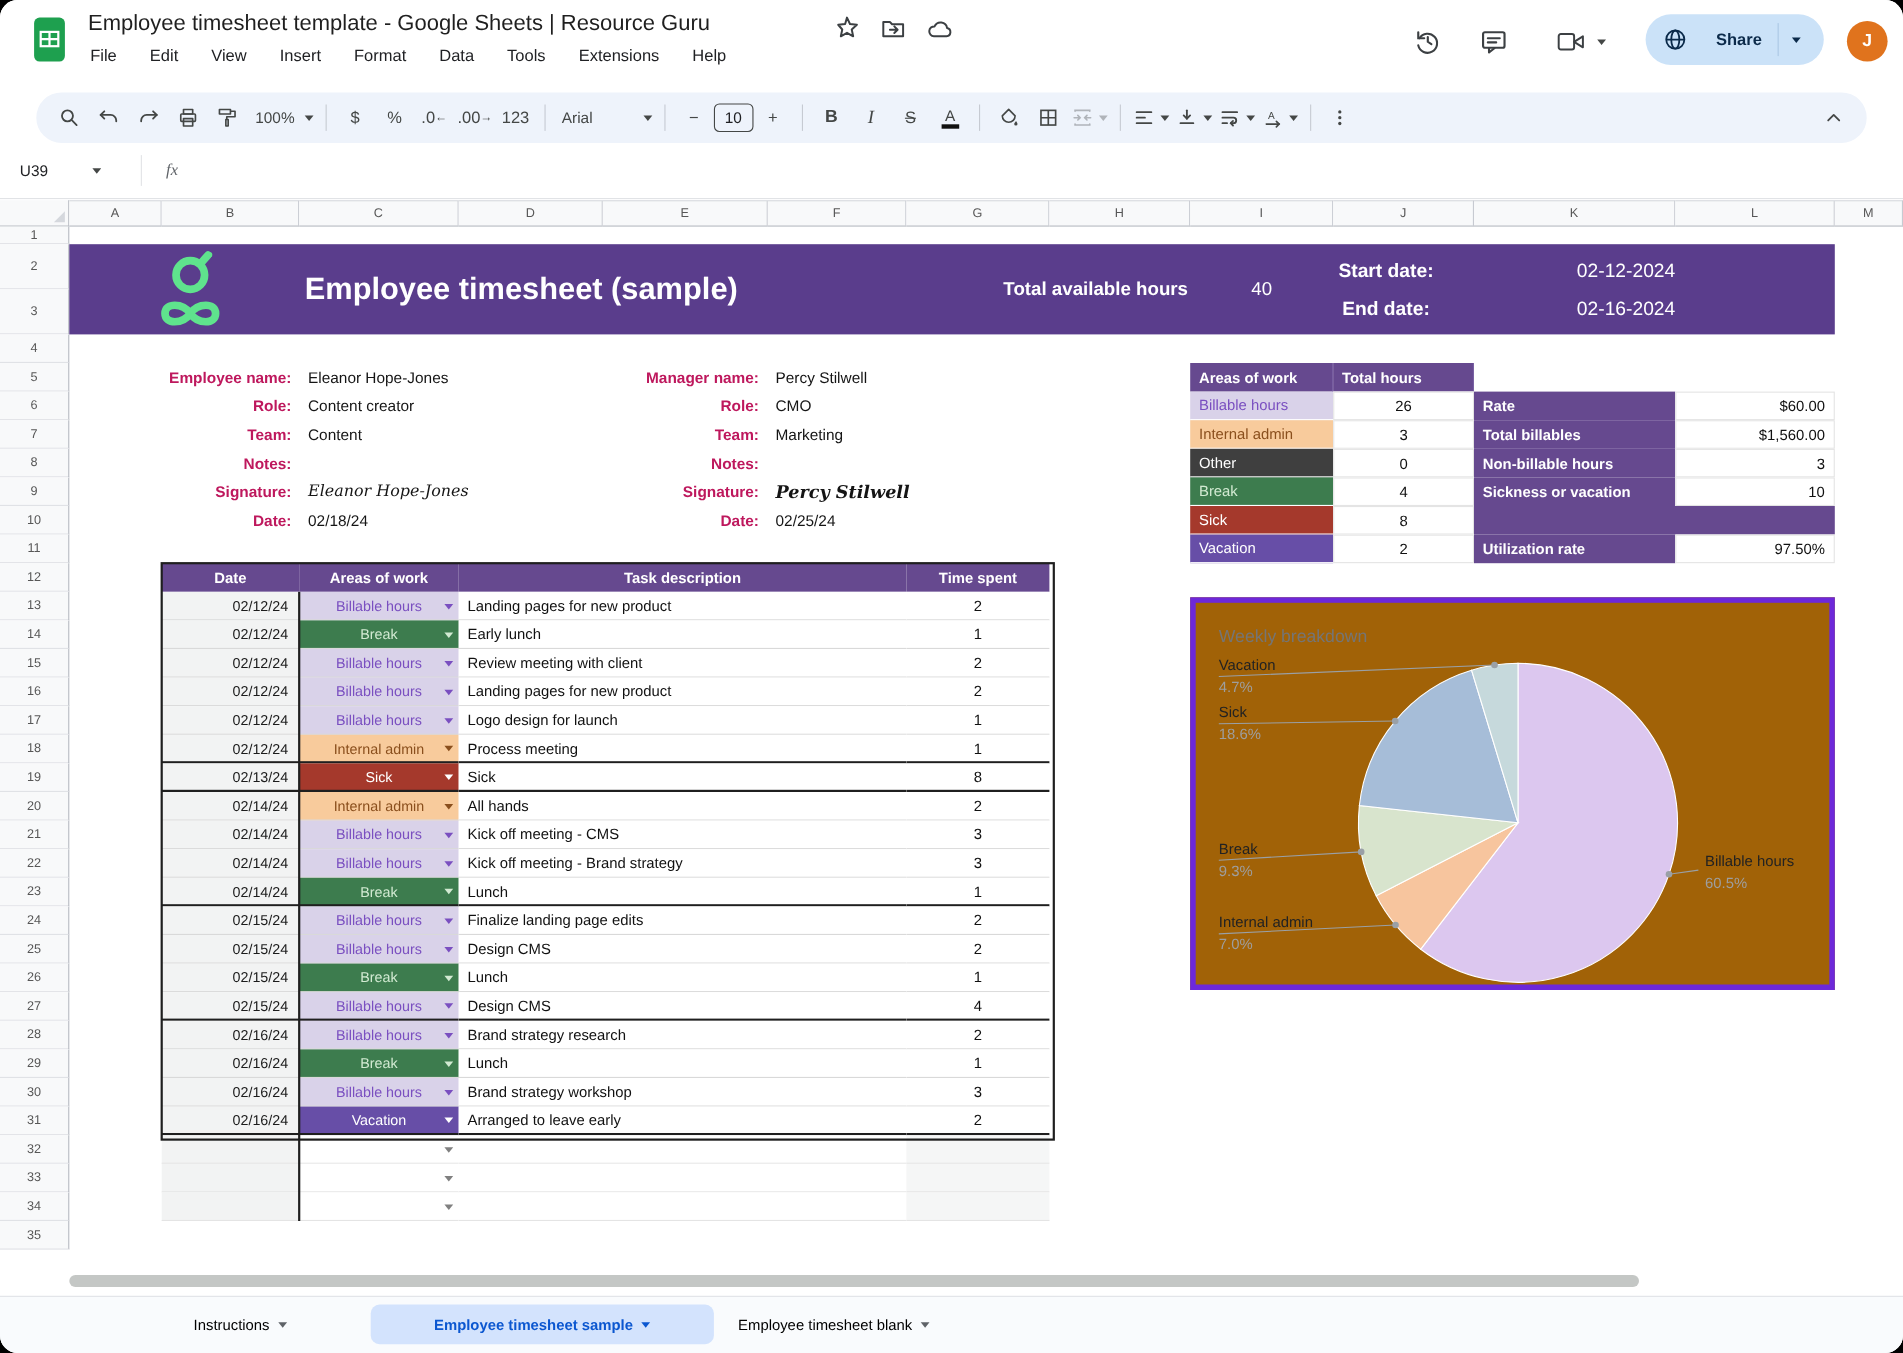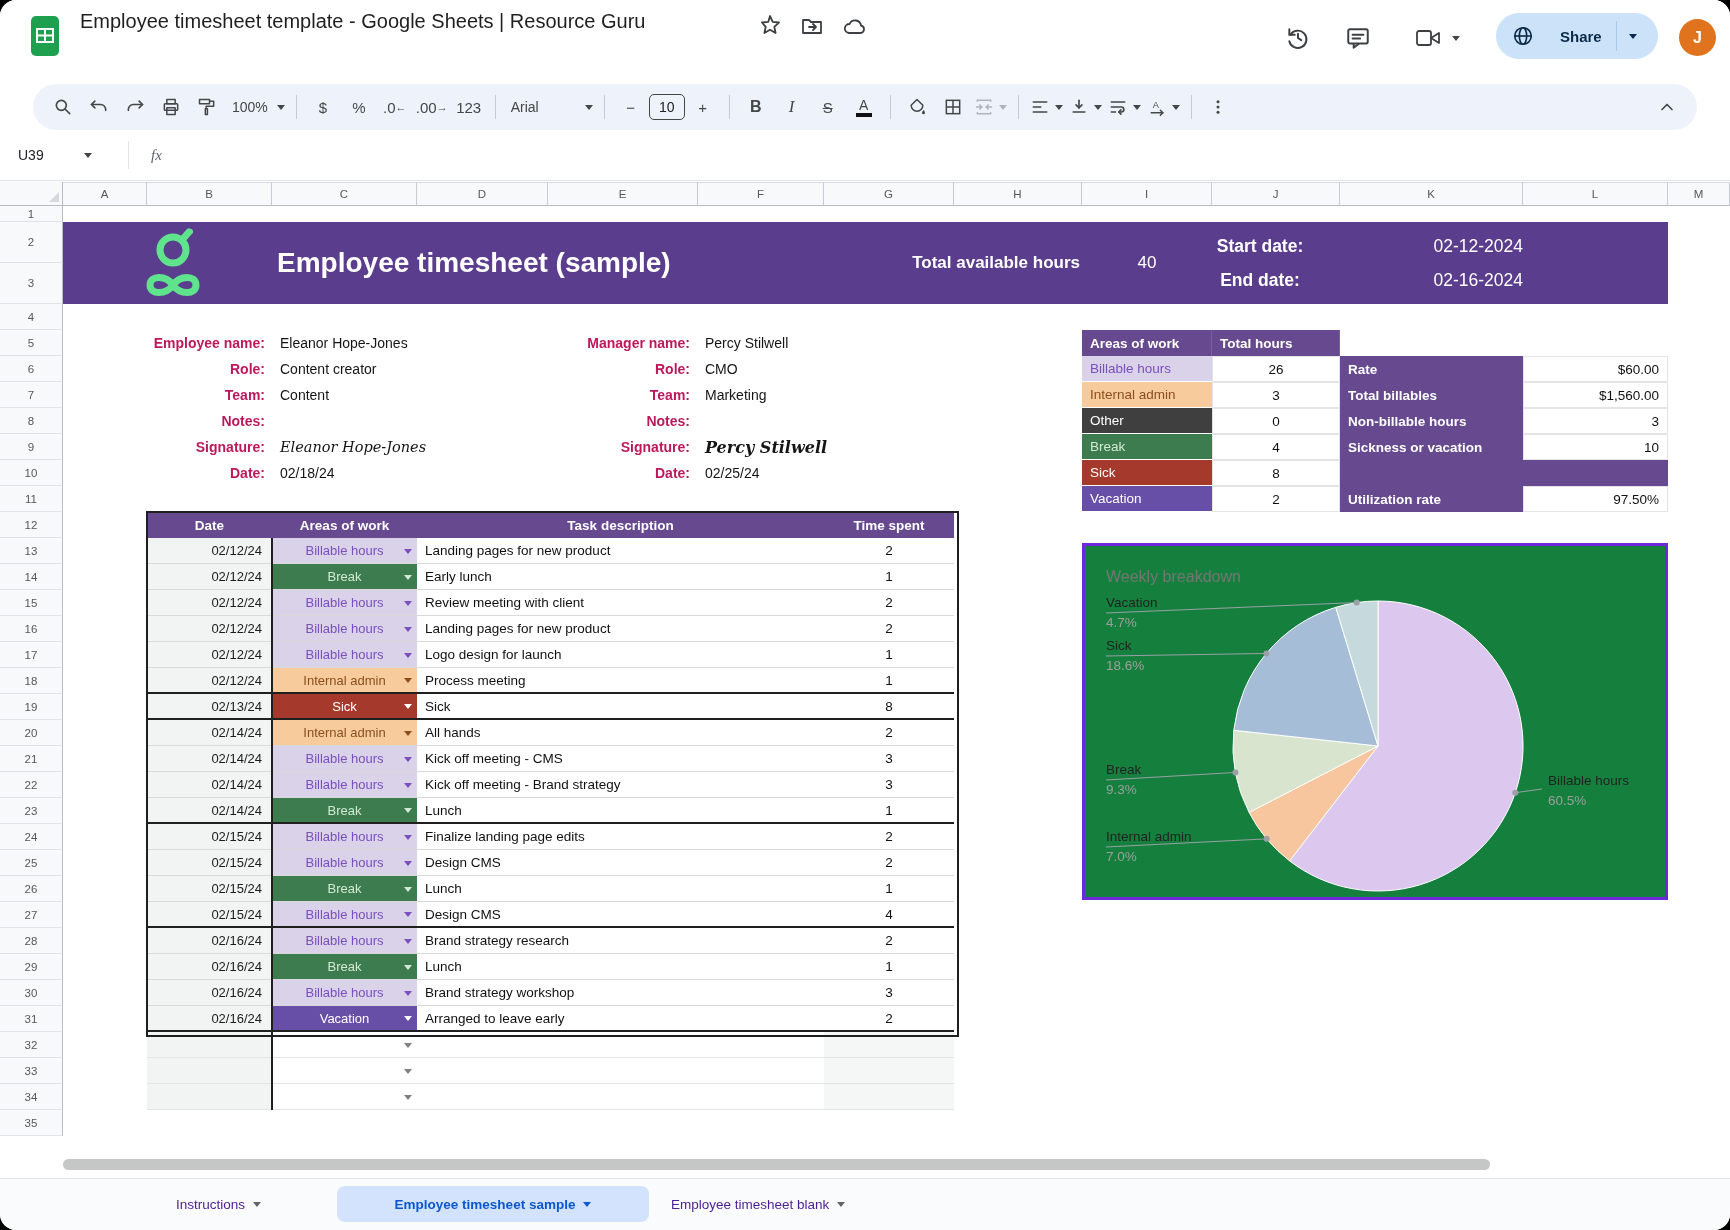--- a/index.html
+++ b/index.html
@@ -72,27 +72,27 @@
   .dcell{background:#f2f3f3;justify-content:flex-end;padding-right:10px;font-weight:400;color:#1c1c1c;font-size:13px;border-bottom:1px solid #d9d9d9;}
   .acell{justify-content:center;font-size:13px;border-bottom:1px solid #d9d9d9;position:absolute;}
   .tcell{padding-left:8px;background:#fff;border-bottom:1px solid #d9d9d9;color:#111;}
   .hcell{justify-content:center;background:#fff;border-bottom:1px solid #d9d9d9;color:#111;}
   .gend{border-bottom:2px solid #1f1f1f !important;}
   .tri{position:absolute;right:5px;top:50%;margin-top:-2px;width:0;height:0;border-left:4px solid transparent;border-right:4px solid transparent;border-top:5px solid currentColor;}
   .tbl-frame{position:absolute;border:2px solid #1f1f1f;pointer-events:none;}
   .vline{position:absolute;background:#1f1f1f;pointer-events:none;}
 
   
-  .chart-panel{position:absolute;left:1082px;top:543px;width:586px;height:357px;background:#15803d;border:3px solid #6d28d9;box-sizing:border-box;}
+  .chart-panel{position:absolute;left:1082px;top:543px;width:586px;height:357px;background:#a16207;border:5px solid #6d28d9;box-sizing:border-box;}
 
   
   .hscroll-track{position:absolute;left:0;top:1157px;width:1730px;height:15px;background:#fff;}
   .hscroll{position:absolute;left:63px;top:1159px;width:1427px;height:11px;border-radius:6px;background:#c4c7c5;}
   .tabbar{position:absolute;left:0;top:1178px;width:1730px;height:52px;background:#f9fbfd;border-top:1px solid #e0e3e7;}
-  .tab{position:absolute;top:1186px;height:36px;display:flex;align-items:center;font-size:13.5px;color:#4c1d95;}
+  .tab{position:absolute;top:1186px;height:36px;display:flex;align-items:center;font-size:13.5px;color:#000000;}
   .tab.active{background:#d3e3fd;border-radius:8px;color:#0b57d0;font-weight:700;justify-content:center;}
   .tab .chev{border-top-color:#5f6368;margin-left:8px;}
   .tab.active .chev{border-top-color:#0b57d0;}
 </style>
 </head>
 <body>
 
 <div class="win">
 
   <div class="topbar">
@@ -114,20 +114,31 @@
       <svg width="24" height="24" viewBox="0 0 24 24" fill="none" stroke="#3c4043" stroke-width="1.8" stroke-linejoin="round">
           <path d="M3 6h6l2 2h10v11H3z"></path>
           <path d="M9 13h6M13 10l3 3-3 3" stroke-linecap="round"></path>
         </svg>
     </span>
     <span class="abs ico" style="left:842px;top:15px;">
       <svg width="26" height="22" viewBox="0 0 26 22" fill="none" stroke="#3c4043" stroke-width="1.8" stroke-linecap="round" stroke-linejoin="round">
           <path d="M7 18a4.5 4.5 0 1 1 .6-9A6 6 0 0 1 19 10.5 3.8 3.8 0 0 1 18.5 18z"></path>
         </svg>
     </span>
+    <nav class="menubar">
+        <div>File</div>
+        <div>Edit</div>
+        <div>View</div>
+        <div>Insert</div>
+        <div>Format</div>
+        <div>Data</div>
+        <div>Tools</div>
+        <div>Extensions</div>
+        <div>Help</div>
+      </nav>
 
     <span class="abs ico" style="left:1285px;top:25px;">
       <svg width="26" height="26" viewBox="0 0 24 24" fill="none" stroke="#3c4043" stroke-width="1.8" stroke-linecap="round">
           <path d="M5 9a8 8 0 1 1-1 6"></path>
           <path d="M4 4v5h5"></path>
           <path d="M12 8v4l3 2"></path>
         </svg>
     </span>
     <span class="abs ico" style="left:1345px;top:25px;">
       <svg width="26" height="26" viewBox="0 0 24 24" fill="none" stroke="#3c4043" stroke-width="1.8" stroke-linejoin="round">

